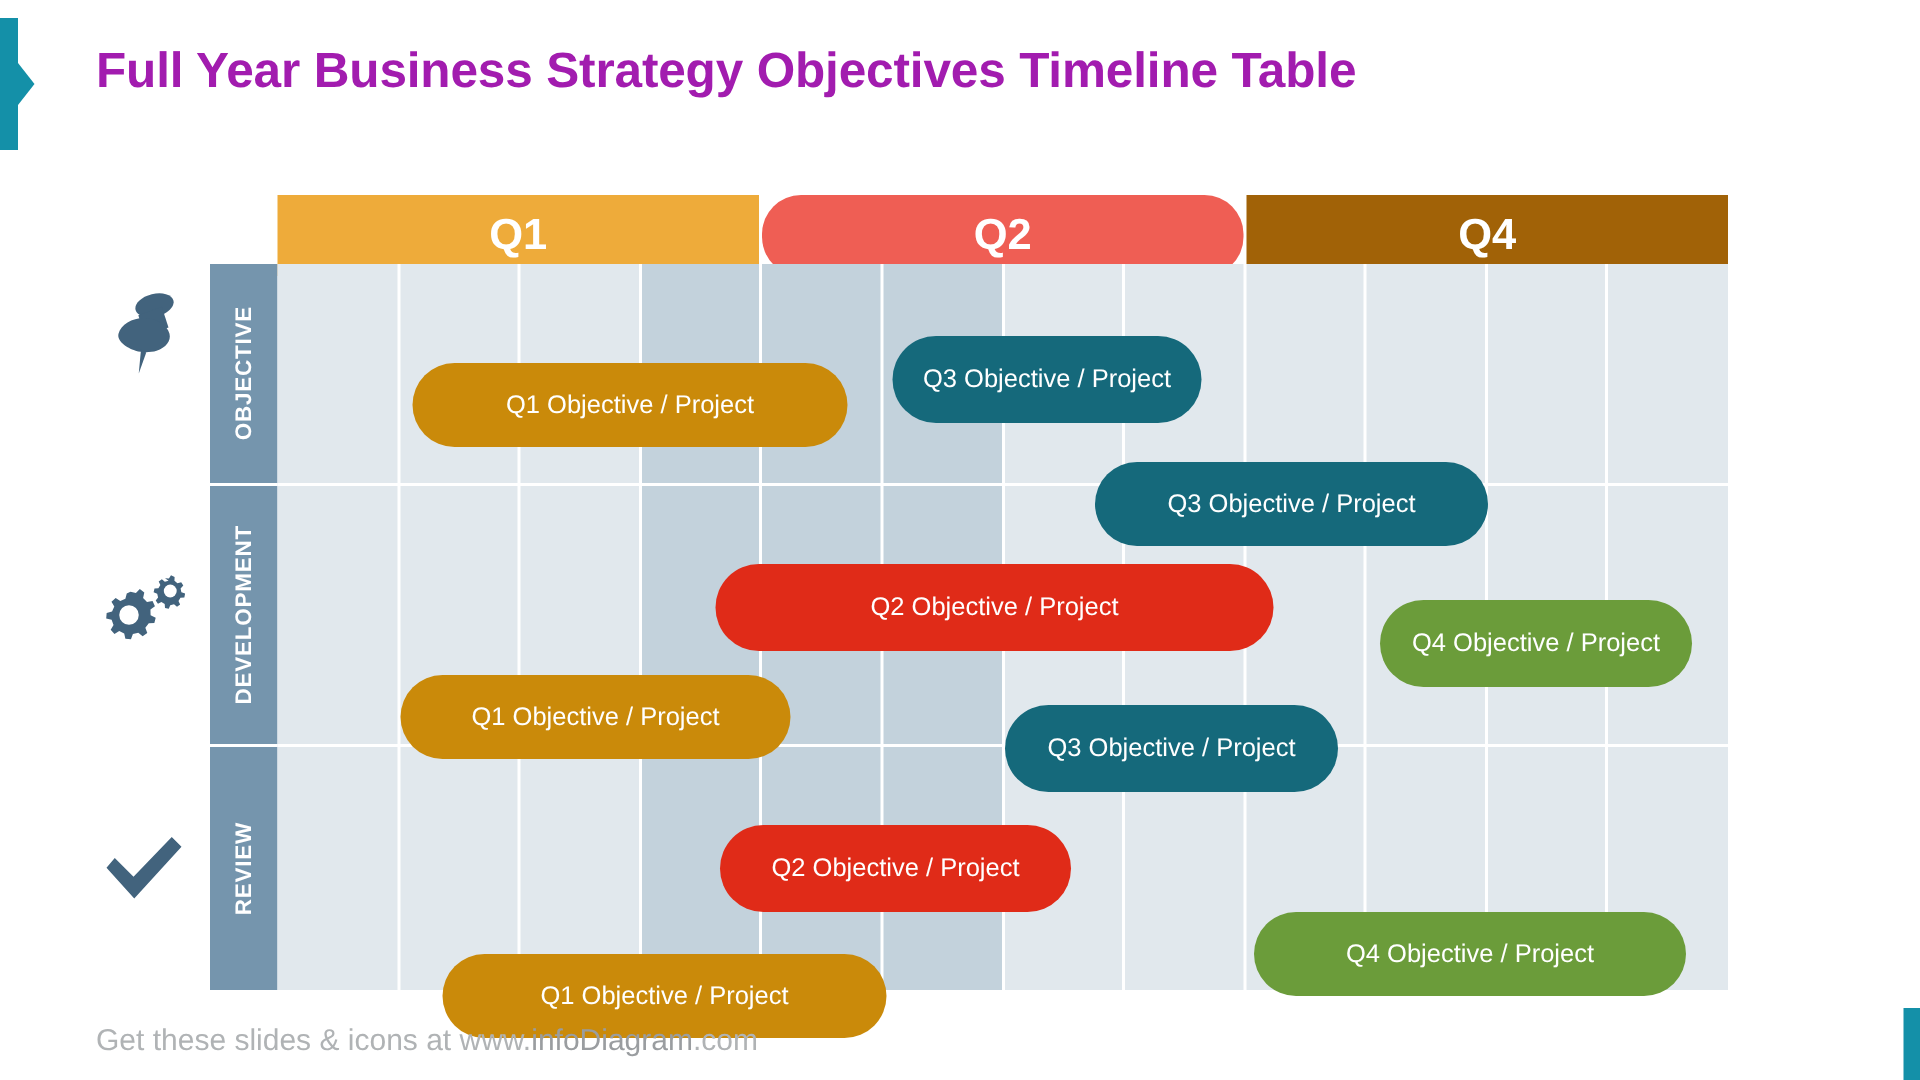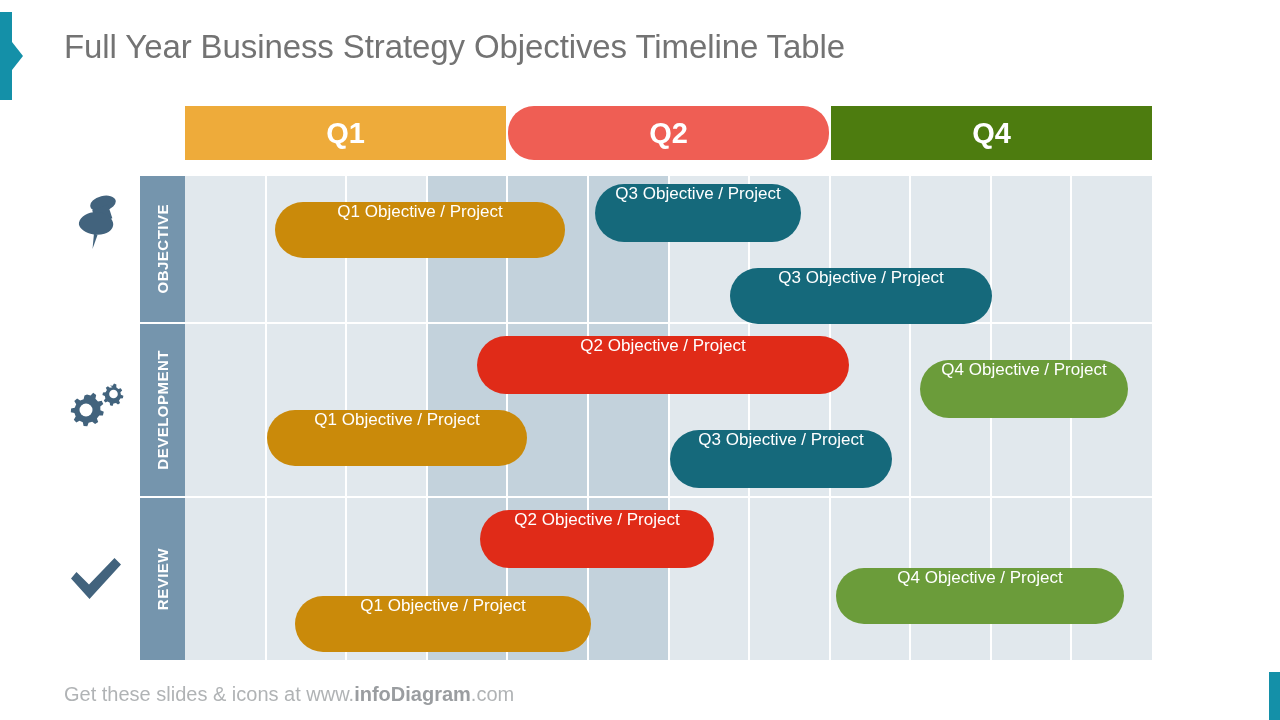--- a/index.html
+++ b/index.html
@@ -19,26 +19,26 @@
     border-bottom:14px solid transparent;
     border-left:11px solid #1490a8;
   }
   #bottom-right-accent{
     position:absolute;right:0;bottom:0;width:11px;height:48px;
     background:#1490a8;
   }
   
   #page-title{
     position:absolute;left:64px;top:28px;
-    font-size:33px;color:#737373;font-weight:400;
+    font-size:33px;color:#a21caf;font-weight:700;
     letter-spacing:-0.1px;white-space:nowrap;
   }
   
   #quarter-header{
-    position:absolute;left:185px;top:106px;width:967px;height:54px;
+    position:absolute;left:185px;top:130px;width:967px;height:54px;
     display:flex;
     text-align:right;
   }
   .q-head{
     flex:1 1 0;display:flex;align-items:center;justify-content:center;
     color:#ffffff;font-size:29px;font-weight:bold;
     margin-right:2px;
   }
   .q-head:last-child{margin-right:0;}
   
@@ -72,57 +72,57 @@
   #q2-shade{
     position:absolute;top:0;left:241.75px;width:241.75px;height:484px;
     background:#c3d2dc;
   }
   .row-sep{
     position:absolute;left:0;width:967px;height:2px;background:#ffffff;
   }
   
   .bar{
     position:absolute;border-radius:22px;
-    display:flex;justify-content:center;
+    display:flex;align-items:center;justify-content:center;
     color:#ffffff;font-size:17px;line-height:1.2;
-    text-align:center;padding:0 14px;box-sizing:border-box;
+    text-align:center;padding:0 14px;box-sizing:border-box;margin-top:40px;
   }
   
   .row-icon{
     position:absolute;left:62px;width:68px;height:68px;
     display:flex;align-items:center;justify-content:center;
     color:#42637d;
   }
   #icon-objective{top:190px;}
   #icon-development{top:375px;}
   #icon-review{top:545px;}
   
   #footer{
     position:absolute;left:64px;top:683px;
     font-size:20px;color:#b0b3b5;white-space:nowrap;
   }
-  #footer b{color:#9a9da0;font-weight:bold;}
+  #footer b{color:#9a9da0;font-weight:normal;}
 </style>
 </head>
 <body>
 
 <div id="left-accent"></div>
 <div id="left-accent-chevron"></div>
 <div id="bottom-right-accent"></div>
 
 <div id="page-title">Full Year Business Strategy Objectives Timeline Table</div>
 
 <div id="quarter-header">
     <div class="q-head" style="background: rgb(238, 171, 58);">
       <span>Q1</span>
     </div>
     <div class="q-head" style="background: rgb(239, 94, 84); border-radius: 26px;">
       <span>Q2</span>
     </div>
-    <div class="q-head" style="background: #4d7c0f;">
+    <div class="q-head" style="background: #a16207;">
       <span>Q4</span>
     </div>
   </div>
 
 <div class="row-icon" id="icon-objective">
   <svg width="52" height="60" viewBox="0 0 52 60" aria-hidden="true">
     <g fill="#42637d">
       <ellipse cx="33" cy="9.5" rx="13" ry="7.5" transform="rotate(-14 33 9.5)"></ellipse>
       <path d="M22.5 15.5 L38.5 11 L42 25 L26 29.5 Z" transform="rotate(-4 32 20)"></path>
       <path d="M9 28.5c1.5-6 9-10.5 17-10.5s15.5 4.5 17 10.5c1.2 4.8-2.5 9.4-8.6 11.3-4.3 1.3-9.7 1.3-14 0C14.3 37.9 7.8 33.3 9 28.5Z"></path>

